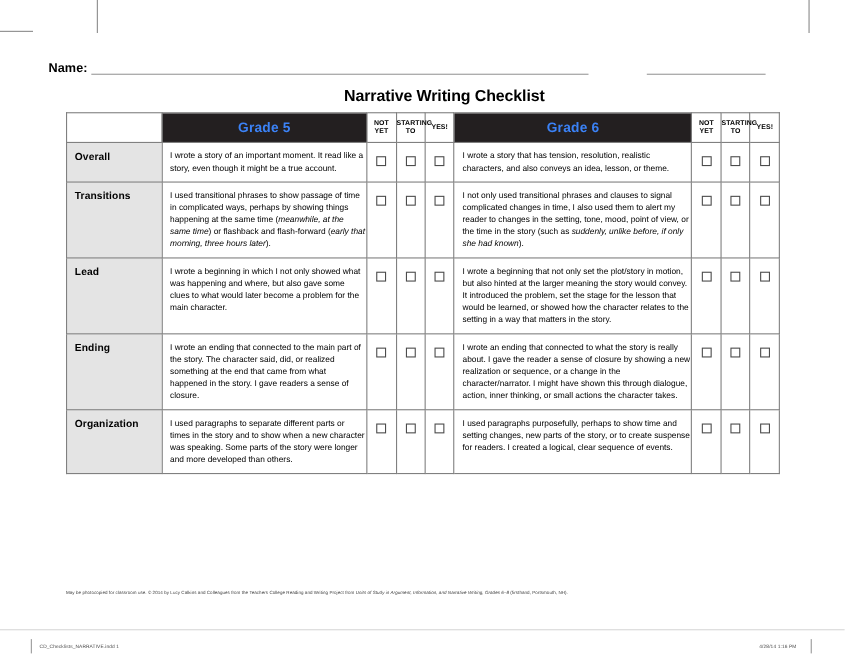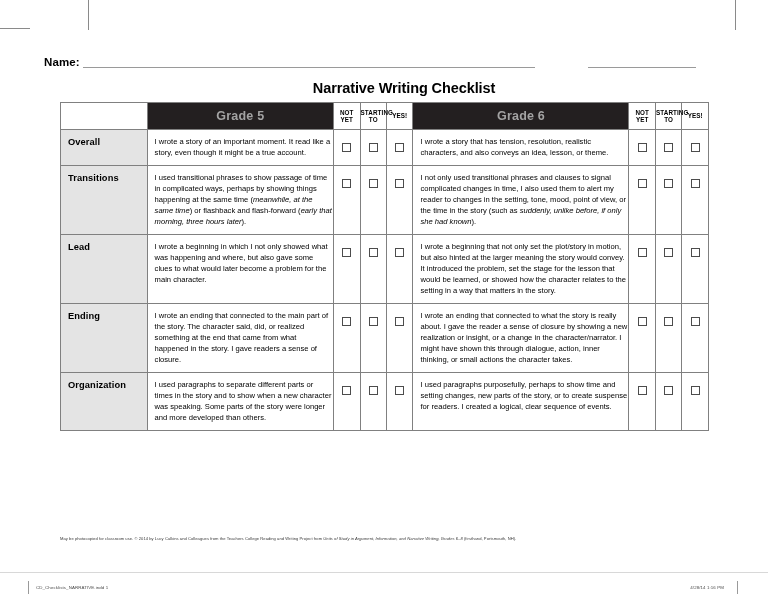--- a/index.html
+++ b/index.html
@@ -63,21 +63,21 @@
   }
 
   
   col.cat{width:85px;}
   col.desc5{width:183px;}
   col.cb{width:26px;}
   col.desc6{width:212px;}
 
   
   th.gradehdr{
-    background:#231f20;color:#a3a3a3;
+    background:#231f20;color:#3b82f6;
     text-align:center;
     font-size:12.5px;font-weight:bold;
     height:26px;vertical-align:middle;
     letter-spacing:.2px;
   }
   th.cbhdr{
     background:#fff;color:#000;
     font-size:6.3px;font-weight:bold;
     text-align:center;vertical-align:middle;
     line-height:1.15;
@@ -241,21 +241,21 @@
           <td class="cb"><span class="box"></span></td>
           <td class="cb"><span class="box"></span></td>
           <td class="cb"><span class="box"></span></td>
         </tr>
         <tr>
           <td class="cat">Ending</td>
           <td class="desc">I wrote an ending that connected to the main part of the story. The character said, did, or realized something at the end that came from what happened in the story. I gave readers a sense of closure.</td>
           <td class="cb"><span class="box"></span></td>
           <td class="cb"><span class="box"></span></td>
           <td class="cb"><span class="box"></span></td>
-          <td class="desc">I wrote an ending that connected to what the story is really about. I gave the reader a sense of closure by showing a new realization or insight, or a change in the character/narrator. I might have shown this through dialogue, action, inner thinking, or small actions the character takes.</td>
+          <td class="desc">I wrote an ending that connected to what the story is really about. I gave the reader a sense of closure by showing a new realization or sequence, or a change in the character/narrator. I might have shown this through dialogue, action, inner thinking, or small actions the character takes.</td>
           <td class="cb"><span class="box"></span></td>
           <td class="cb"><span class="box"></span></td>
           <td class="cb"><span class="box"></span></td>
         </tr>
         <tr>
           <td class="cat">Organization</td>
           <td class="desc">I used paragraphs to separate different parts or times in the story and to show when a new character was speaking. Some parts of the story were longer and more developed than others.</td>
           <td class="cb"><span class="box"></span></td>
           <td class="cb"><span class="box"></span></td>
           <td class="cb"><span class="box"></span></td>

